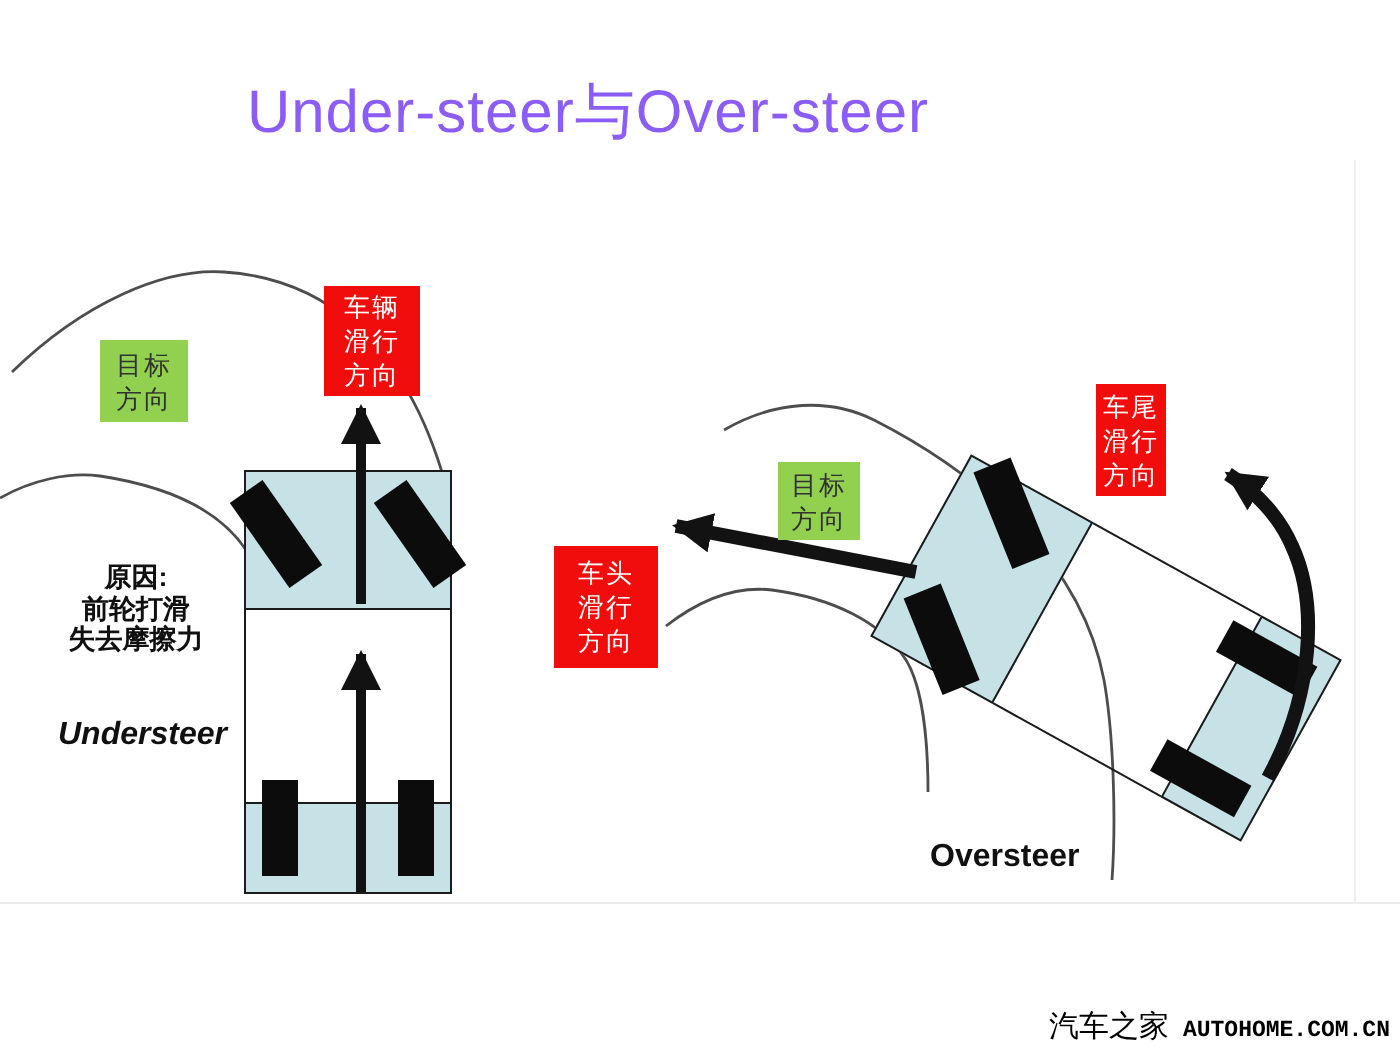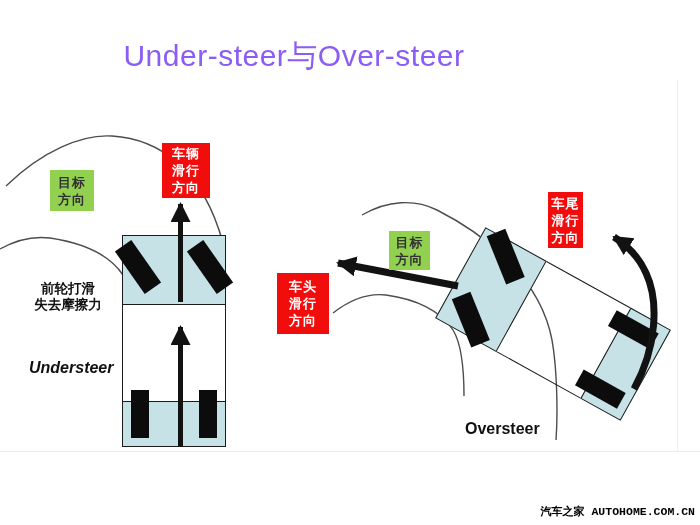--- a/index.html
+++ b/index.html
@@ -26,38 +26,38 @@
   .rw{width:18px;height:48px;top:155px;}
   .rw.l{left:9px}.rw.r{left:77px}
   .car-left .fw{transform:rotate(-35deg);}
   .car-right{transform:rotate(-61deg);transform-origin:52px 106px;}
   .car-right .fw{transform:rotate(39deg);}
 
   
   .tagbox{
     position:absolute;z-index:4;display:flex;flex-direction:column;
     align-items:center;justify-content:center;text-align:center;
-    font-weight:700;font-size:13px;line-height:17px;letter-spacing:1px;
+    font-weight:400;font-size:13px;line-height:17px;letter-spacing:1px;
   }
   .redbox{background:var(--red,#f20d0d);color:#ffffff;}
   .greenbox{background:var(--green,#92d050);color:#313131;}
 
   .reason{
     position:absolute;left:18px;top:281px;width:100px;z-index:4;
     text-align:center;font-size:13.5px;line-height:15.5px;font-weight:700;color:#101010;
   }
   .dirlabel{position:absolute;z-index:4;font-size:16px;font-weight:700;color:#101010;}
 
   .faint-h{position:absolute;left:0;top:451px;width:700px;height:1px;background:#ececec;z-index:0;}
   .faint-v{position:absolute;left:677px;top:80px;width:1px;height:372px;background:#efefef;z-index:0;}
 
   .footer{
     position:absolute;right:5px;top:504px;z-index:4;display:flex;gap:7px;align-items:baseline;color:#000;
   }
-  .footer .brand{font-size:11px;font-weight:700;}
+  .footer .brand{font-size:15px;font-weight:400;}
   .footer .site{font-size:11.5px;font-weight:700;font-family:"Liberation Mono",monospace;}
 </style>
 </head>
 <body>
 
 <div class="stage">
 
   <div class="title">Under-steer与Over-steer</div>
 
   <svg class="layer z1" viewBox="0 0 700 525">
@@ -102,20 +102,21 @@
   <div class="tagbox greenbox" style="left:50px;top:170px;width:44px;height:41px;">
     <span>目标</span>
     <span>方向</span>
   </div>
   <div class="tagbox redbox" style="left:162px;top:143px;width:48px;height:55px;">
     <span>车辆</span>
     <span>滑行</span>
     <span>方向</span>
   </div>
   <div class="reason">
+    <div>原因:</div>
     <div>前轮打滑</div>
     <div>失去摩擦力</div>
   </div>
   <div class="dirlabel" style="left:29px;top:359px;font-style:italic;">Understeer</div>
 
   <div class="tagbox redbox" style="left:277px;top:229px;width:52px;height:61px;margin-top:44px;">
     <span>车头</span>
     <span>滑行</span>
     <span>方向</span>
   </div>

